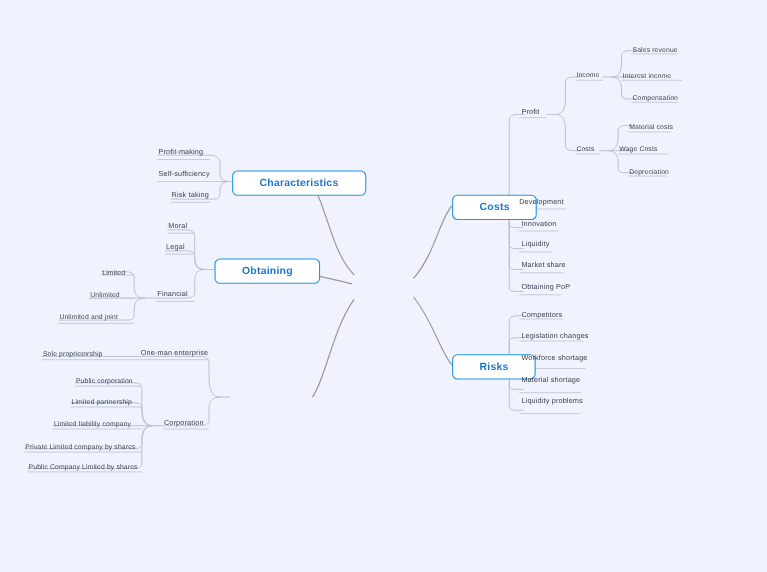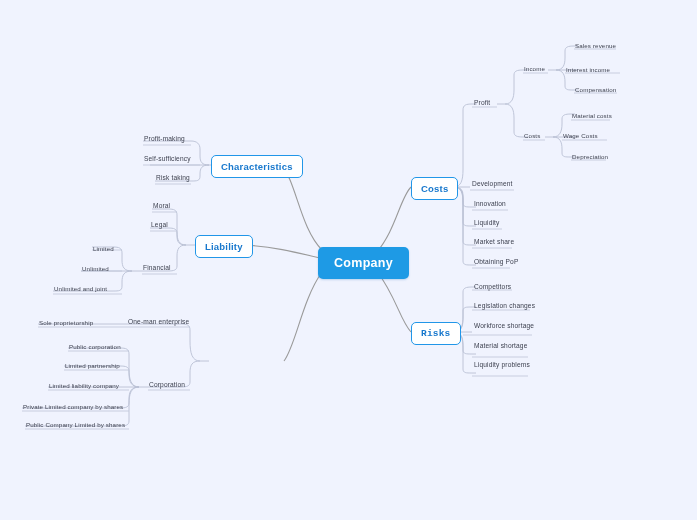--- a/index.html
+++ b/index.html
@@ -55,21 +55,21 @@
     text-align: center;
     box-shadow: 0 1px 2px rgba(30,120,190,0.25);
   }
   .node-main {
     background: #ffffff;
     color: #1878cd;
     font-weight: bold;
     font-size: 9.5px;
     border: 1.3px solid #2196e8;
     border-radius: 5px;
-    padding: 5px 9px;
+    padding: 5px 24px;
     text-align: right;
     letter-spacing: 0.2px;
   }
   .node-sub {
     color: #3b3f4d;
     font-size: 6.6px;
     letter-spacing: 0.15px;
     padding: 1px 3px;
     text-align: center;
   }
@@ -182,30 +182,29 @@
     <path class="connector-thin" d="M 454 332 C 461 332 463 337 463 345 L 463 350 C 463 354 466 354 472 354 L 476 354"></path>
     <path class="connector-thin" d="M 454 332 C 461 332 463 338 463 348 L 463 369 C 463 373 466 373 472 373 L 476 373"></path>
     <line class="leaf-underline" x1="472" y1="290" x2="512" y2="290"></line>
     <line class="leaf-underline" x1="472" y1="310" x2="530" y2="310"></line>
     <line class="leaf-underline" x1="463" y1="335" x2="532" y2="335"></line>
     <line class="leaf-underline" x1="472" y1="357" x2="528" y2="357"></line>
     <line class="leaf-underline" x1="472" y1="376" x2="528" y2="376"></line>
 
   </svg>
 
-  <div class="node node-root" style="left:318px; top:247px;">Company</div>
 
   <div class="node node-main" style="left:211px; top:155px;">Characteristics</div>
 
-  <div class="node node-main" style="left:195px; top:235px;">Liability</div>
+  <div class="node node-main" style="left:195px; top:235px;">Obtaining</div>
 
 
   <div class="node node-main" style="left:411px; top:177px;">Costs</div>
 
-  <div class="node node-main" style="left:411px; top:322px;font-family:Liberation Mono, monospace;">Risks</div>
+  <div class="node node-main" style="left:411px; top:322px;">Risks</div>
 
   <div class="node node-sub" style="left:141px; top:134px;">Profit-making</div>
   <div class="node node-sub" style="left:141px; top:154px;">Self-sufficiency</div>
   <div class="node node-sub" style="left:153px; top:173px;">Risk taking</div>
 
   <div class="node node-sub" style="left:150px; top:201px;">Moral</div>
   <div class="node node-sub" style="left:148px; top:220px;">Legal</div>
   <div class="node node-sub" style="left:140px; top:263px;">Financial</div>
 
   <div class="node node-leaf" style="left:90px; top:244px;">Limited</div>

